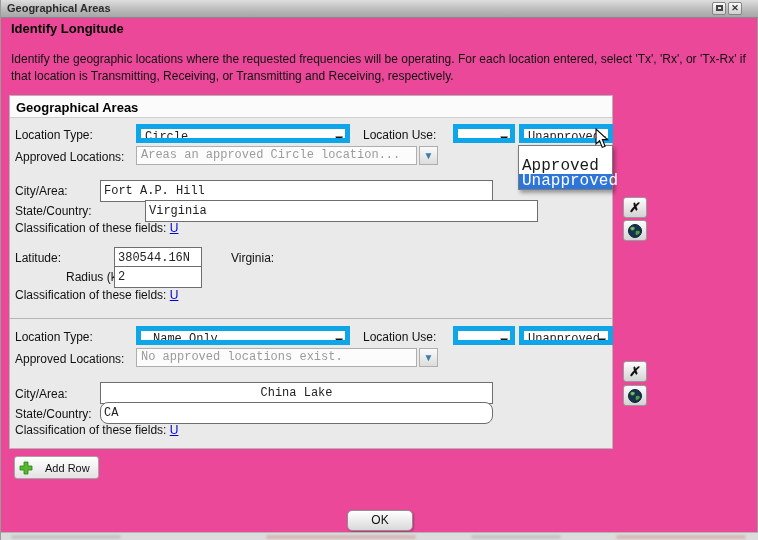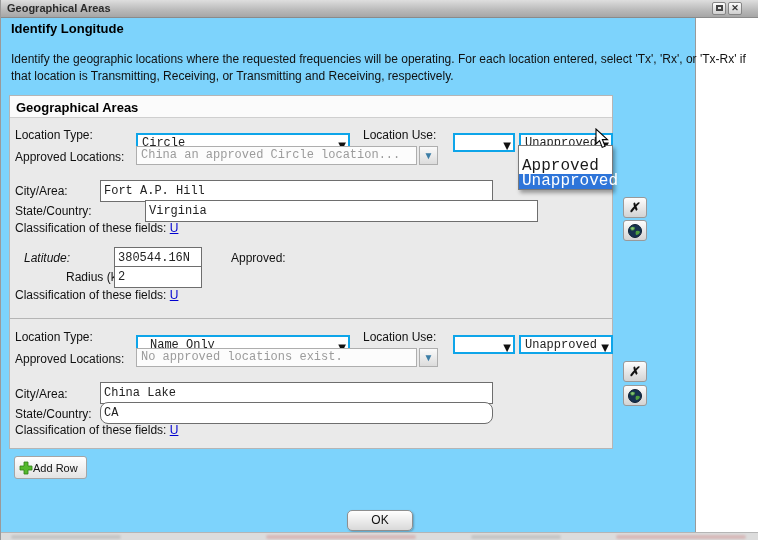--- a/index.html
+++ b/index.html
@@ -1,20 +1,20 @@
 <!DOCTYPE html>
 <html><head>
 <meta charset="utf-8">
 <style>
   * { margin:0; padding:0; box-sizing:border-box; }
   html,body { width:758px; height:540px; overflow:hidden; }
   body { font-family:"Liberation Sans", sans-serif; font-size:12px; color:#1a1a1a; }
 
-  .window { position:absolute; left:0; top:0; width:696px; height:540px;
-            background:#7dd3fc; border-left:1px solid #9a9a9a; border-right:1px solid #9a9a9a; }
+  .window { position:absolute; left:0; top:0; width:758px; height:540px;
+            background:#ec4899; border-left:1px solid #9a9a9a; border-right:1px solid #9a9a9a; }
 
   
   .titlebar { position:absolute; left:0; top:0; width:758px; height:18px;
               background:linear-gradient(#dedede,#b9b9b9 60%,#a6a6a6);
               border-bottom:1px solid #8a8a8a; }
   .titlebar-text { position:absolute; left:6px; top:2px; font-size:11px; font-weight:bold; color:#2b2b2b; }
   .tb-btn { position:absolute; top:2px; width:14px; height:13px; border:1px solid #858585; border-radius:2px;
             background:linear-gradient(#fcfcfc,#cfcfcf); text-align:center; line-height:11px;
             font-size:9px; font-weight:bold; color:#333; cursor:pointer; }
   .tb-restore { left:711px; }
@@ -28,23 +28,23 @@
   .panel { position:absolute; left:8px; top:95px; width:604px; height:354px;
            border:1px solid #b5b5b5; background:#eaeaea; }
   .panel-header { position:absolute; left:0; top:0; width:100%; height:22px; background:#fbfbfb;
                   border-bottom:1px solid #cfcfcf; font-size:13px; font-weight:bold; color:#000;
                   padding:4px 0 0 6px; }
   .section-divider { position:absolute; left:8px; top:318px; width:604px; height:0; border-top:1px solid #b5b5b5; }
 
   .lbl { position:absolute; font-size:12px; color:#111; white-space:nowrap; }
 
   
-  .sel { position:absolute; height:19px; background:#fff; border:2px solid #0ea5e9;
+  .sel { position:absolute; height:19px; background:#fff; border:5px solid #0ea5e9;
          font-family:"Liberation Mono", monospace; font-size:12px; color:#222;
-         line-height:17px; padding:0 16px 0 4px; overflow:hidden; white-space:nowrap; cursor:pointer;margin-top:9px; }
+         line-height:17px; padding:0 16px 0 4px; overflow:hidden; white-space:nowrap; cursor:pointer; }
   .sel .chev { position:absolute; right:2px; top:2px; font-size:10px; color:#111;
                font-family:"DejaVu Sans", sans-serif; }
 
   
   .combo { position:absolute; height:19px; background:#fcfcfc; border:1px solid #aeaeae;
            font-family:"Liberation Mono", monospace; font-size:12px; color:#9b9b9b;
            line-height:17px; padding:0 4px; overflow:hidden; white-space:nowrap; }
   .combo-btn { position:absolute; width:19px; height:19px; border:1px solid #aeaeae;
                background:linear-gradient(#fafafa,#dcdcdc); text-align:center; line-height:17px;
                font-size:10px; color:#3d7ea6; font-weight:bold; cursor:pointer; }
@@ -59,21 +59,21 @@
   .act-btn { position:absolute; width:24px; height:21px; border:1px solid #999;
              border-radius:3px; background:linear-gradient(#fdfdfd,#d3d3d3);
              text-align:center; cursor:pointer; }
   .x-glyph { font-size:13px; font-weight:bold; color:#111; line-height:19px; display:block;
              transform:skewX(-8deg); }
   .act-btn svg { margin-top:3px; }
 
   
   .add-row { position:absolute; left:13px; top:456px; height:23px; padding:0 8px 0 4px;
              border:1px solid #a5a5a5; border-radius:3px; background:linear-gradient(#ffffff,#e3e3e3);
-             display:flex; align-items:center; gap:0; font-size:11px; color:#111; cursor:pointer; }
+             display:flex; align-items:center; gap:12px; font-size:11px; color:#111; cursor:pointer; }
   .ok-btn { position:absolute; left:346px; top:510px; width:66px; height:21px;
             border:1px solid #8f8f8f; border-radius:5px; background:linear-gradient(#ffffff,#d9d9d9);
             text-align:center; line-height:19px; font-size:12px; color:#111; cursor:pointer;
             box-shadow:1px 1px 2px rgba(0,0,0,.25); }
 
   
   .popup { position:absolute; left:517px; top:145px; width:95px; background:#fff;
            border:1px solid #7a7a7a; box-shadow:2px 3px 4px rgba(0,0,0,.35); z-index:20; }
   .popup .opt { font-family:"Liberation Mono", monospace; font-size:16px; height:15px;
                 line-height:15px; padding:0 3px; white-space:nowrap; cursor:pointer; }
@@ -116,38 +116,38 @@
     <span></span>
     <span class="chev">▼</span>
   </div>
   <div class="sel" style="left:518px; top:124px; width:94px;">
     <span>Unapproved</span>
     <span class="chev">▼</span>
   </div>
 
   <span class="lbl" style="left:14px; top:150px;">Approved Locations:</span>
   <div class="combo" style="left:135px; top:146px; width:281px;">
-    <span>China an approved Circle location...</span>
+    <span>Areas an approved Circle location...</span>
   </div>
   <div class="combo-btn" style="left:418px; top:146px;">
     <span>▼</span>
   </div>
 
   <span class="lbl" style="left:14px; top:184px;">City/Area:</span>
   <input class="txt" style="left: 99px; top: 180px; width: 393px;" value="Fort A.P. Hill">
   <span class="lbl" style="left:14px; top:204px;">State/Country:</span>
   <input class="txt" style="left: 99px; top: 200px; width: 393px; margin-left: 45px;" value="Virginia">
 
   <div class="class-line" style="left:14px; top:221px;">
     <span>Classification of these fields: </span><a>U</a>
   </div>
 
-  <span class="lbl" style="left:23px; top:251px;font-style:italic;">Latitude:</span>
+  <span class="lbl" style="left:14px; top:251px;">Latitude:</span>
   <input class="txt" style="left: 113px; top: 247px; width: 88px;" value="380544.16N">
-  <span class="lbl" style="left:230px; top:251px;">Approved:</span>
+  <span class="lbl" style="left:230px; top:251px;">Virginia:</span>
   <span class="lbl" style="left:25px; top:270px;margin-left:40px;">Radius (km):</span>
   <input class="txt" style="left: 113px; top: 266px; width: 88px;" value="2">
 
   <div class="class-line" style="left:14px; top:288px;">
     <span>Classification of these fields: </span><a>U</a>
   </div>
 
   <div class="act-btn" style="left:622px; top:197px;">
     <span class="x-glyph">✗</span>
   </div>
@@ -177,21 +177,21 @@
 
   <span class="lbl" style="left:14px; top:352px;">Approved Locations:</span>
   <div class="combo" style="left:135px; top:348px; width:281px;">
     <span>No approved locations exist.</span>
   </div>
   <div class="combo-btn" style="left:418px; top:348px;">
     <span>▼</span>
   </div>
 
   <span class="lbl" style="left:14px; top:387px;">City/Area:</span>
-  <input class="txt" style="left: 99px; top: 382px; width: 393px;" value="China Lake">
+  <input class="txt" style="left: 99px; top: 382px; width: 393px; text-align: center;" value="China Lake">
   <span class="lbl" style="left:14px; top:407px;">State/Country:</span>
   <input class="txt" style="left: 99px; top: 402px; width: 393px; border-radius: 8px;" value="CA">
 
   <div class="class-line" style="left:14px; top:423px;">
     <span>Classification of these fields: </span><a>U</a>
   </div>
 
   <div class="act-btn" style="left:622px; top:361px;">
     <span class="x-glyph">✗</span>
   </div>

